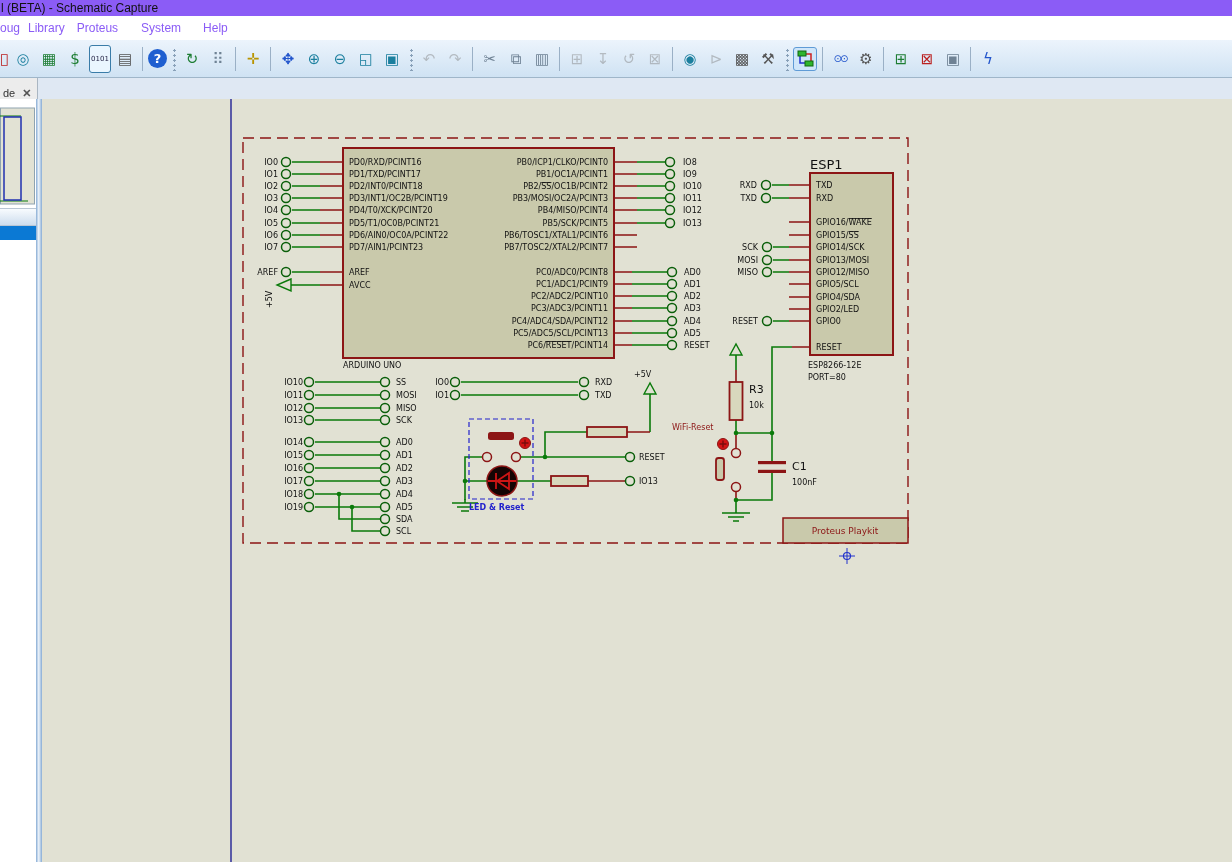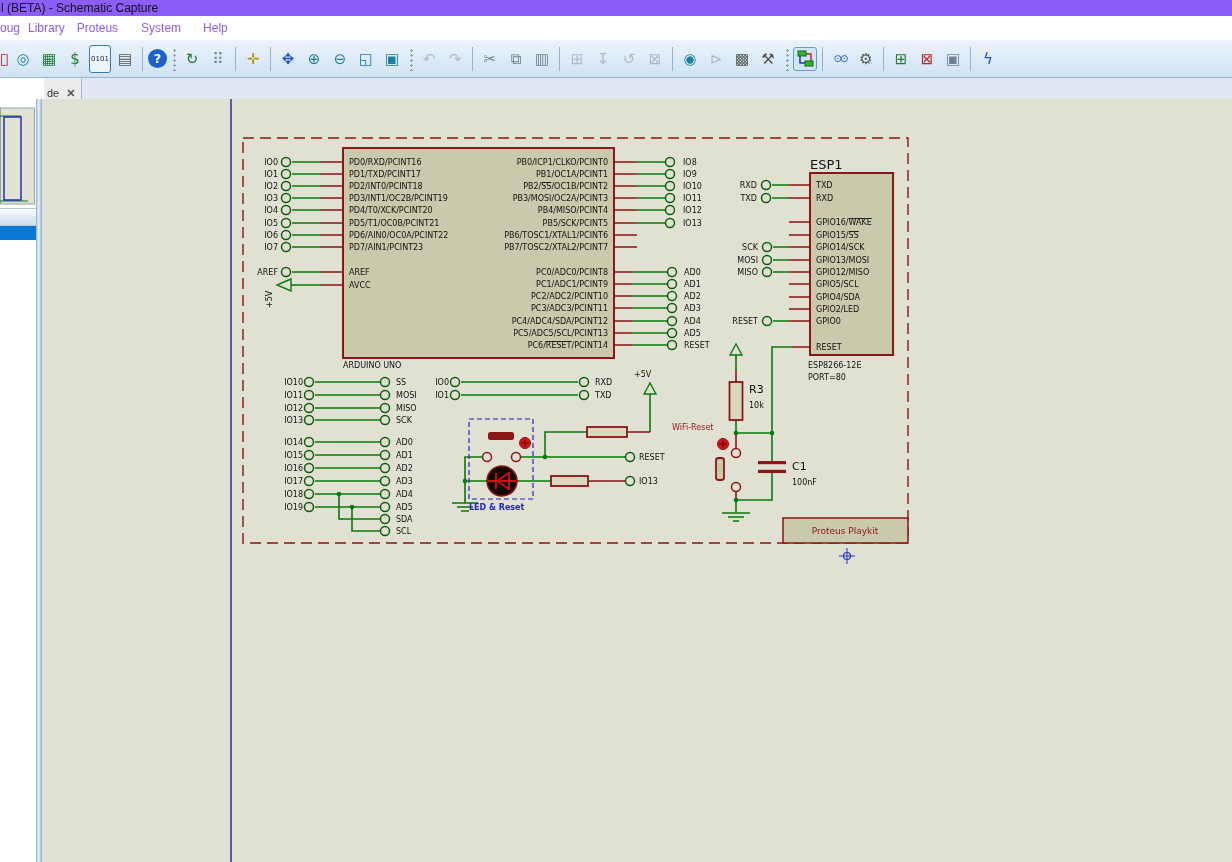--- a/index.html
+++ b/index.html
@@ -25,21 +25,21 @@
     background-size:5px 5px; background-position:1px 1px; }
   .c-teal{color:#1b7f9e} .c-green{color:#1e7e34} .c-blue{color:#2255cc}
   .c-gray{color:#6f8294} .c-dark{color:#555} .c-red{color:#bb2222} .c-gold{color:#b89400}
   .disabled{opacity:.45; filter:grayscale(1);}
   .help-icon{ background:#1f5fd0; color:#fff; border-radius:50%; font-weight:bold;
     font-size:13px; width:19px; height:19px; min-width:19px; }
   .minibox{ border:1px solid #3a7ca8; background:#eaf6ff; font-size:7px;
     padding:0 1px; color:#224; height:28px; min-width:22px; }
   .selected-tool{ background:#cfe6fa; border:1px solid #5f9bd6; }
   .tabbar { height:32px; background:#dfe8f3; border-bottom:2px solid #2634b5;
-    display:flex; align-items:stretch;margin-left:44px; }
+    display:flex; align-items:stretch; }
   .tab { background:#ececec; border-right:1px solid #aab6c2; display:flex;
     align-items:center; padding:0 6px 0 3px; font-size:11px; color:#333; gap:7px; }
   .tab-close { color:#555; font-size:11px; font-weight:bold; }
   .main { position:absolute; top:99px; left:0; right:0; bottom:0; }
   .left-panel { position:absolute; left:0; top:0; width:42px; bottom:0; background:#fff; }
   .panel-header { position:absolute; left:0; top:109px; width:36px; height:18px;
     background:linear-gradient(#f8fbfe,#cdddee); border-top:1px solid #b9c6d4;
     border-bottom:1px solid #b9c6d4; }
   .panel-selected { position:absolute; left:0; top:127px; width:36px; height:14px;
     background:#0b79d4; }

